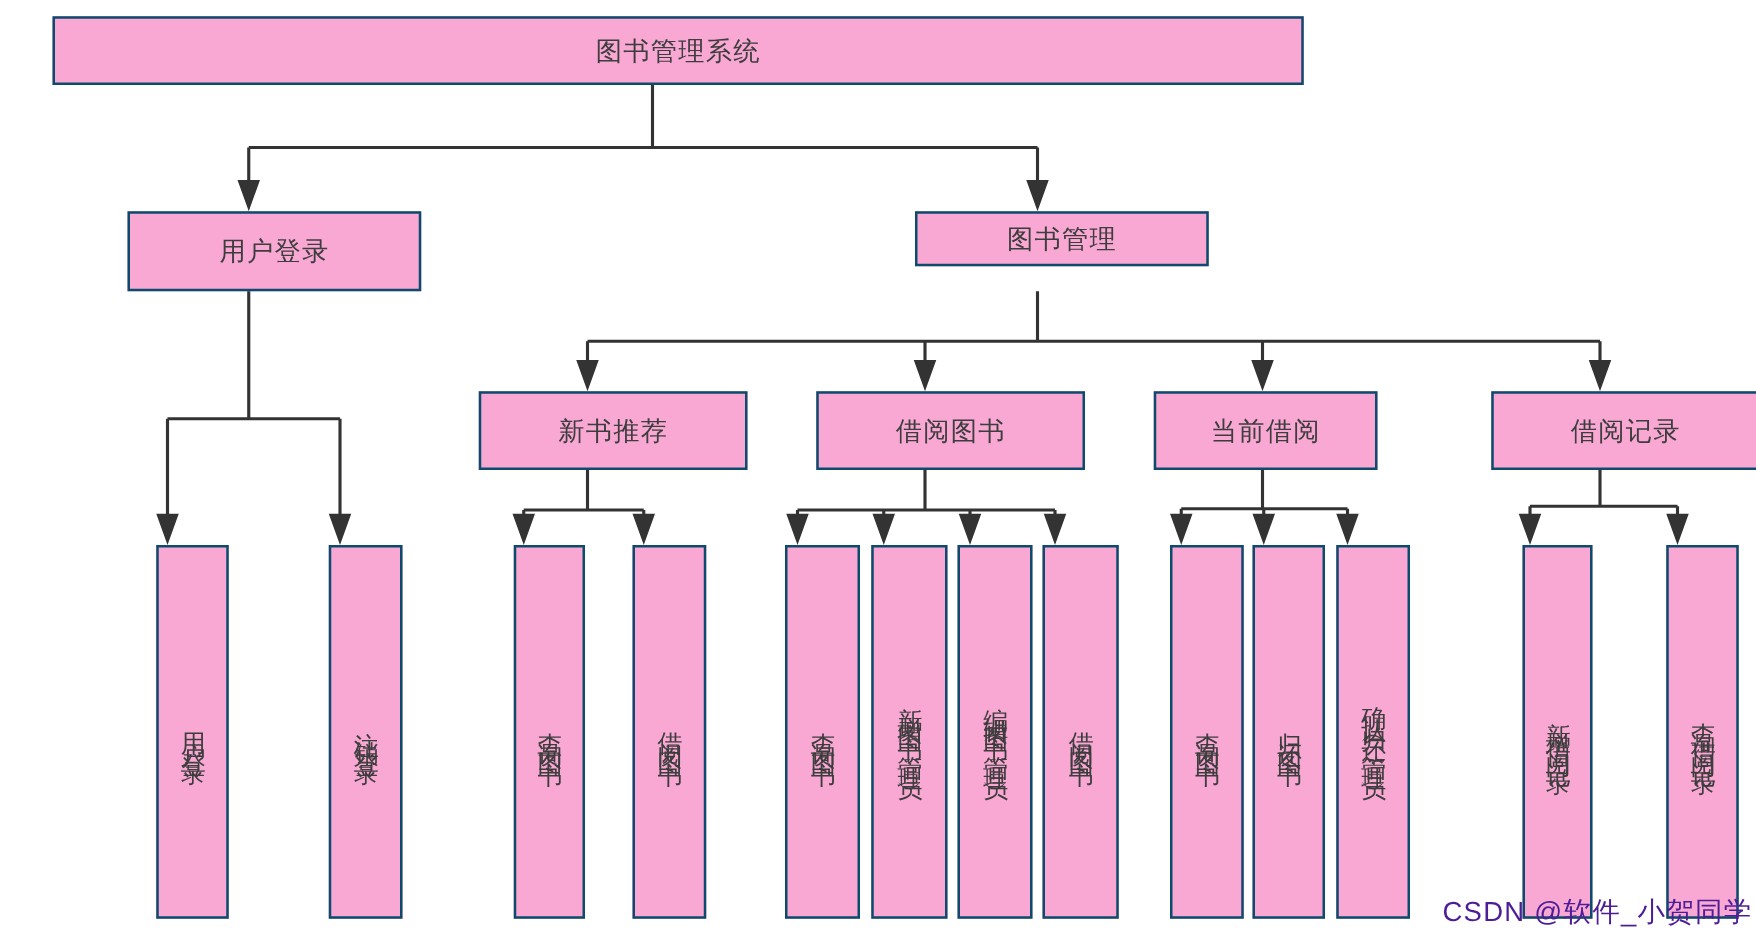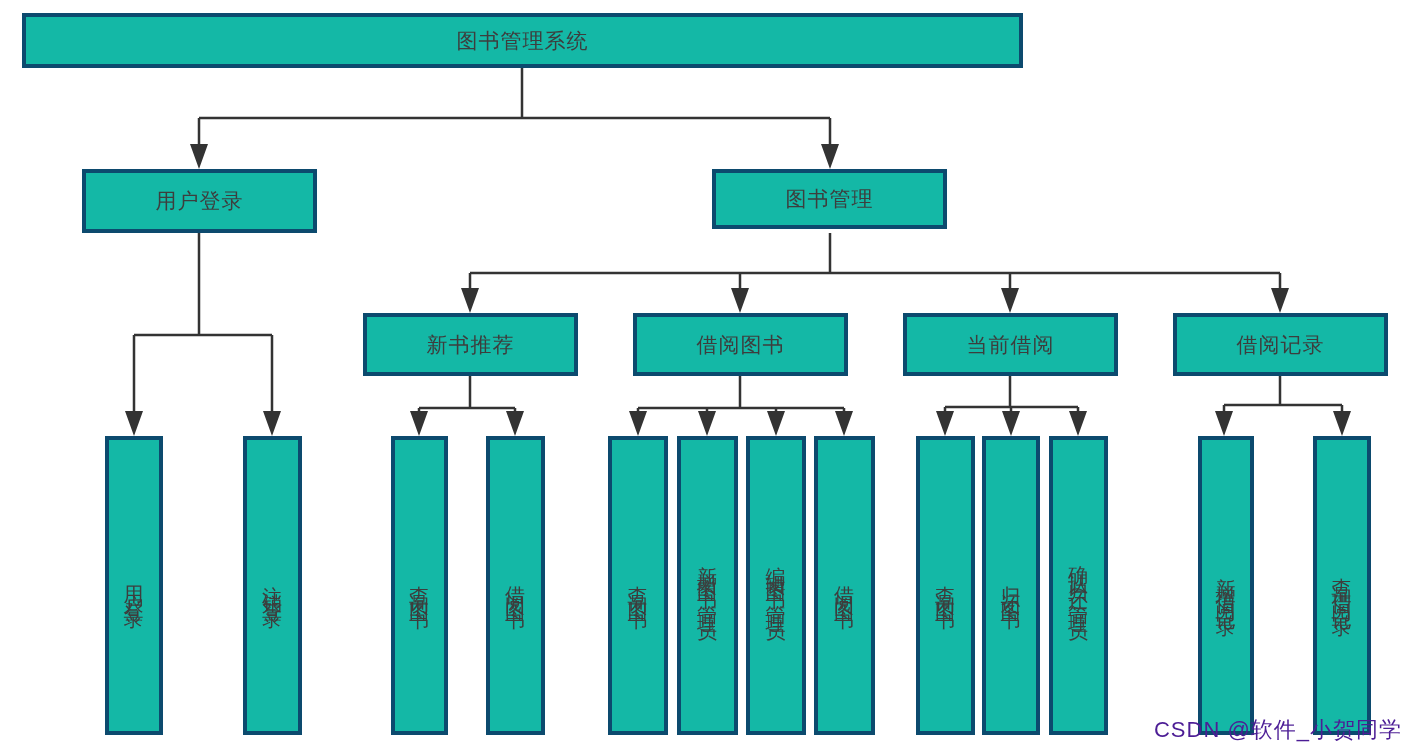--- a/index.html
+++ b/index.html
@@ -15,27 +15,28 @@
     position: absolute;
     left: 0; top: 0;
     width: 1405px; height: 747px;
     z-index: 0;
   }
   .ln { stroke: #333333; stroke-width: 2.5; fill: none; }
   .ah { fill: #333333; stroke: none; }
   .box {
     position: absolute;
     box-sizing: border-box;
-    border: 4px solid #0c4a6e;
-    background: #14b8a6;
+    border: 2px solid #0c4a6e;
+    background: #f9a8d4;
     color: #3d3d3d;
     display: flex;
     align-items: center;
     justify-content: center;
     z-index: 1;
+    margin-left: 20px;
   }
   .h {
     font-size: 21px;
     letter-spacing: 1px;
     white-space: nowrap;
   }
   .v {
     writing-mode: vertical-rl;
     font-size: 20px;
     letter-spacing: 8px;
@@ -85,25 +86,25 @@
     </g>
     <g>
       <path class="ln" d="M1280,376 V405 M1224,405 H1342 M1224,405 V413 M1342,405 V413"></path>
       <path class="ah" d="M1224,436 l-9,-25 h18 z M1342,436 l-9,-25 h18 z"></path>
     </g>
   </svg>
 
   <div class="box h" style="left:22px; top:13px; width:1001px; height:55px;">图书管理系统</div>
 
   <div class="box h" style="left:82px; top:169px; width:235px; height:64px;">用户登录</div>
-  <div class="box h" style="left:712px; top:169px; width:235px; height:60px;">图书管理</div>
+  <div class="box h" style="left:712px; top:169px; width:235px; height:44px;">图书管理</div>
 
   <div class="box h" style="left:363px; top:313px; width:215px; height:63px;">新书推荐</div>
   <div class="box h" style="left:633px; top:313px; width:215px; height:63px;">借阅图书</div>
-  <div class="box h" style="left:903px; top:313px; width:215px; height:63px;">当前借阅</div>
+  <div class="box h" style="left:903px; top:313px; width:179px; height:63px;">当前借阅</div>
   <div class="box h" style="left:1173px; top:313px; width:215px; height:63px;">借阅记录</div>
 
   <div class="box v" style="left:105px; top:436px; width:58px; height:299px;">用户登录</div>
   <div class="box v" style="left:243px; top:436px; width:59px; height:299px;">注销登录</div>
 
   <div class="box v" style="left:391px; top:436px; width:57px; height:299px;">查询图书</div>
   <div class="box v" style="left:486px; top:436px; width:59px; height:299px;">借阅图书</div>
 
   <div class="box v" style="left:608px; top:436px; width:60px; height:299px;">查询图书</div>
   <div class="box v" style="left:677px; top:436px; width:61px; height:299px;">新增图书（管理员）</div>

